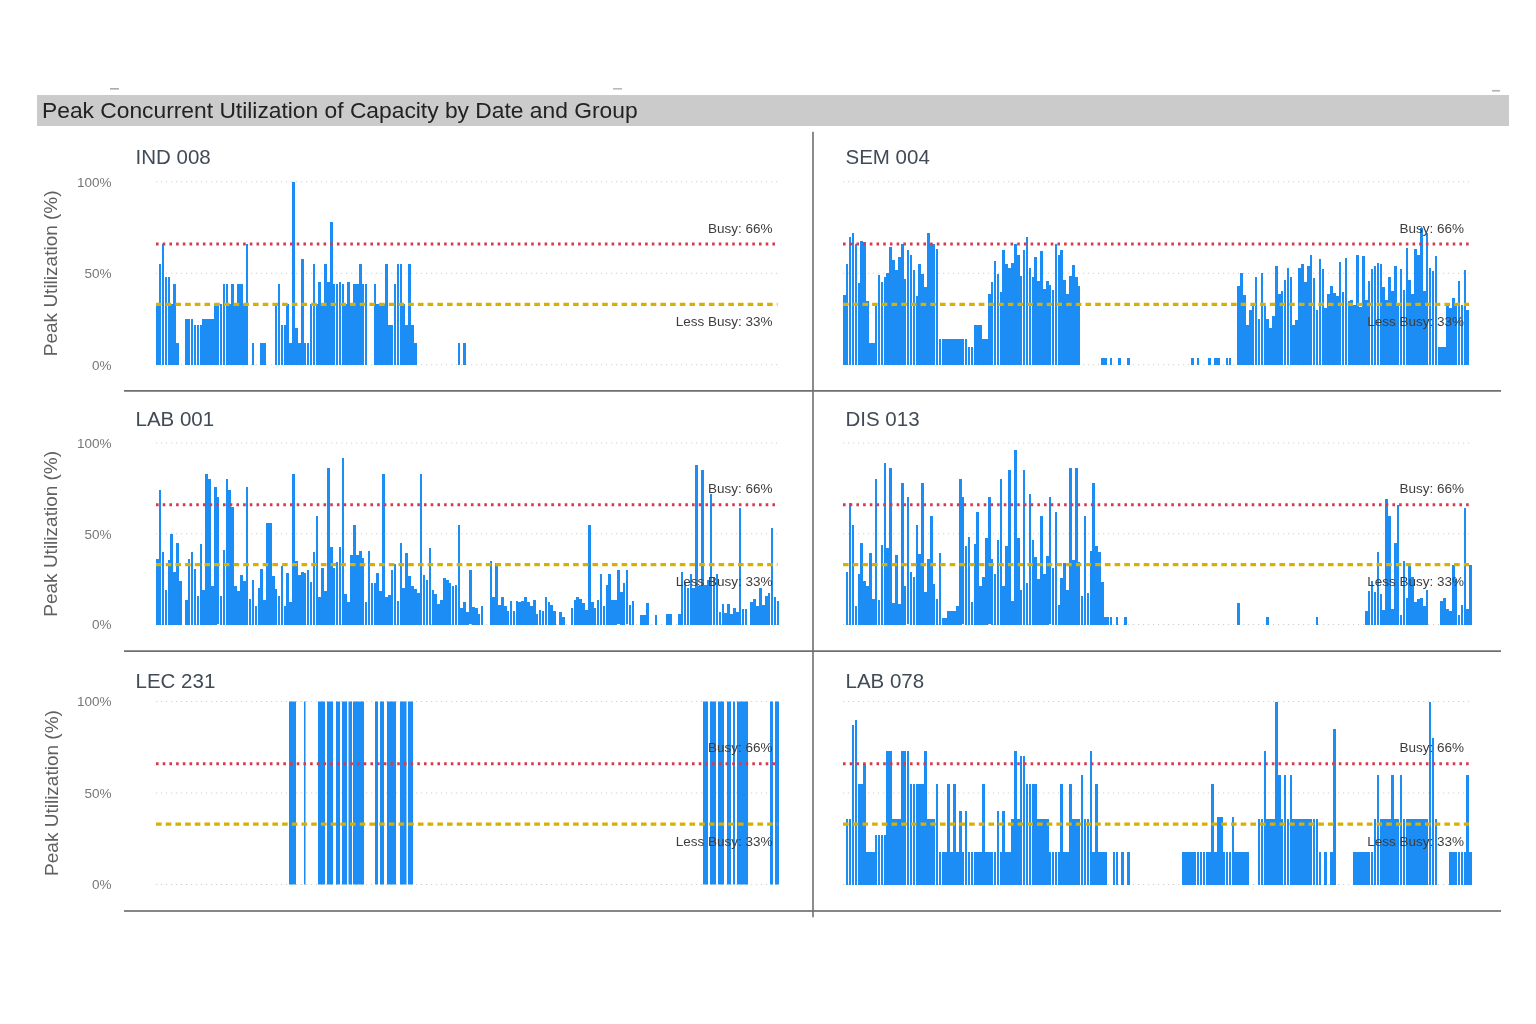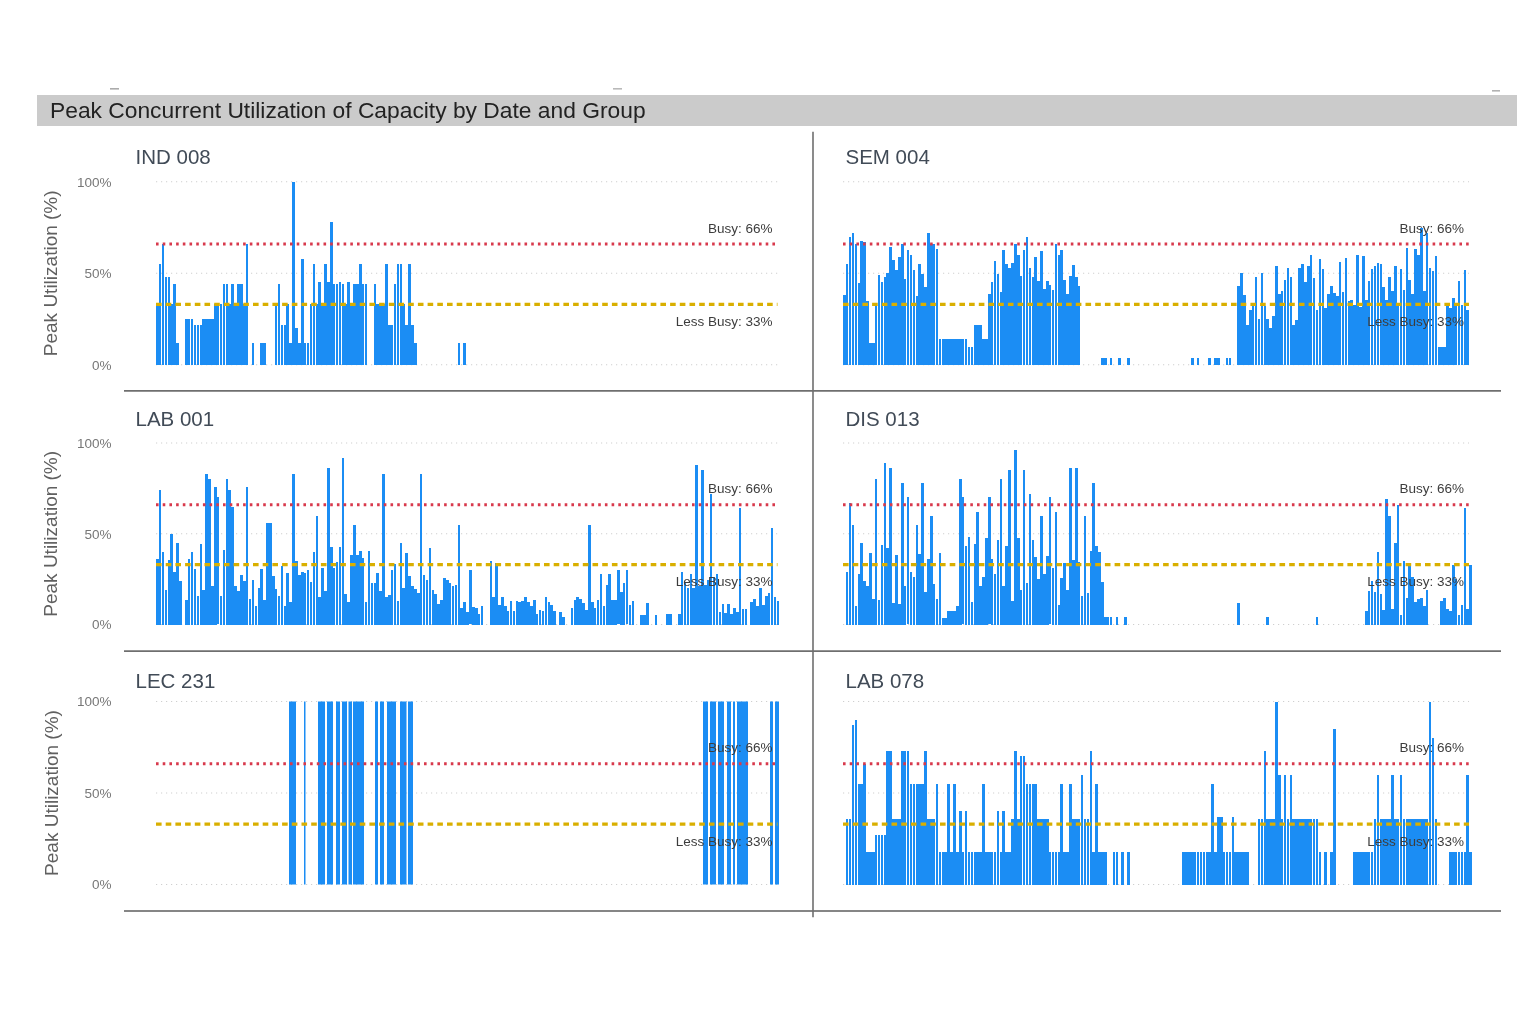--- a/index.html
+++ b/index.html
@@ -1,16 +1,16 @@
 <!DOCTYPE html>
 <html><head><meta charset="utf-8"><title>Peak Concurrent Utilization</title>
 <style>
 html,body{margin:0;padding:0;width:1536px;height:1024px;background:#ffffff;overflow:hidden;
 font-family:"Liberation Sans",sans-serif;}
-#titlebar{position:absolute;left:37px;top:95px;width:1472px;height:30.5px;background:#cbcbcb;padding-left:8px;}
+#titlebar{position:absolute;left:37px;top:95px;width:1472px;height:30.5px;background:#cbcbcb;}
 #titlebar span{display:block;padding-left:5px;font-size:22.8px;line-height:30.5px;color:#222222;
 white-space:nowrap;}
 #chart{position:absolute;left:0;top:0;}
 </style></head>
 <body>
 <div id="titlebar">
     <span>Peak Concurrent Utilization of Capacity by Date and Group</span>
   </div>
 <svg id="chart" width="1536" height="1024" viewBox="0 0 1536 1024">
 <line x1="156.0" y1="181.8" x2="777.5" y2="181.8" stroke="#CFCFCF" stroke-width="1.1" stroke-dasharray="1.2 3.8"></line>

